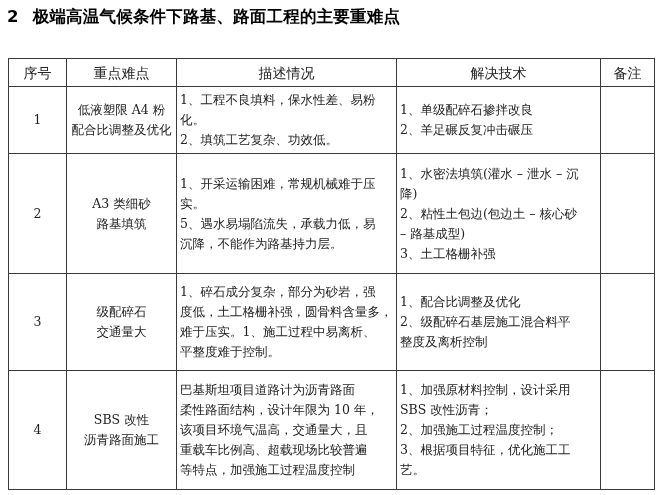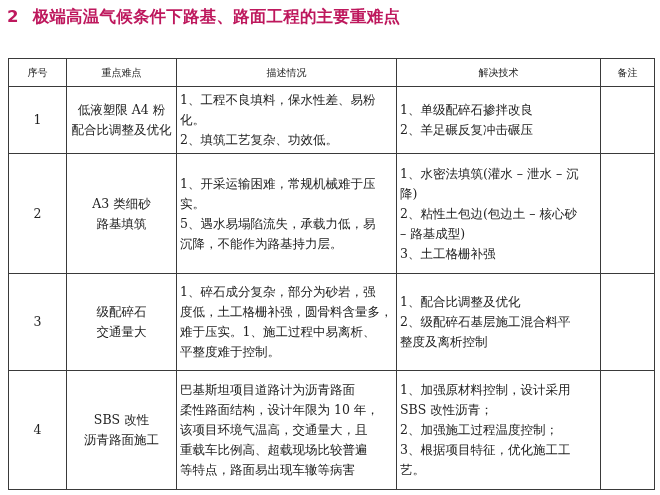--- a/index.html
+++ b/index.html
@@ -1,36 +1,36 @@
 <!DOCTYPE html>
 <html><head>
   <meta charset="utf-8">
   <style>
     html, body { margin: 0; padding: 0; background: #ffffff; }
     body { width: 660px; height: 495px; overflow: hidden; position: relative; color: #1a1a1a; }
     .title {
       position: absolute; left: 7px; top: 6px;
       font-family: "DejaVu Sans", sans-serif; font-size: 16.5px; font-weight: bold;
-      color: #be185d; letter-spacing: 0.2px; white-space: nowrap;
+      color: #000000; letter-spacing: 0.2px; white-space: nowrap;
     }
     .title .num { margin-right: 14px; }
     table {
       position: absolute; left: 8px; top: 58px;
       border-collapse: collapse; table-layout: fixed;
       width: 646px;
       font-family: "DejaVu Serif", serif; color: #222;
     }
     td, th {
       border: 1.5px solid #3a3a3a;
       padding: 0 3px;
       font-size: 12.5px; line-height: 20px;
       vertical-align: middle;
       font-weight: normal;
     }
-    th { height: 27px; text-align: center; font-size: 10px; }
+    th { height: 27px; text-align: center; font-size: 14px; }
     td.c { text-align: center; }
     td.l { text-align: left; }
     .row1 td { height: 66px; }
     .row2 td { height: 119px; }
     .row3 td { height: 96px; }
     .row4 td { height: 118px; }
     .line { display: block; }
   </style>
 </head>
 <body>
@@ -121,21 +121,21 @@
       <td class="c">4</td>
       <td class="c">
         <span class="line">SBS 改性</span>
         <span class="line">沥青路面施工</span>
       </td>
       <td class="l">
         <span class="line">巴基斯坦项目道路计为沥青路面</span>
         <span class="line">柔性路面结构，设计年限为 10 年，</span>
         <span class="line">该项目环境气温高，交通量大，且</span>
         <span class="line">重载车比例高、超载现场比较普遍</span>
-        <span class="line">等特点，路面易出现车辙等病害</span>
+        <span class="line">等特点，加强施工过程温度控制</span>
       </td>
       <td class="l">
         <span class="line">1、加强原材料控制，设计采用</span>
         <span class="line">SBS 改性沥青；</span>
         <span class="line">2、加强施工过程温度控制；</span>
         <span class="line">3、根据项目特征，优化施工工</span>
         <span class="line">艺。</span>
       </td>
       <td></td>
     </tr>

